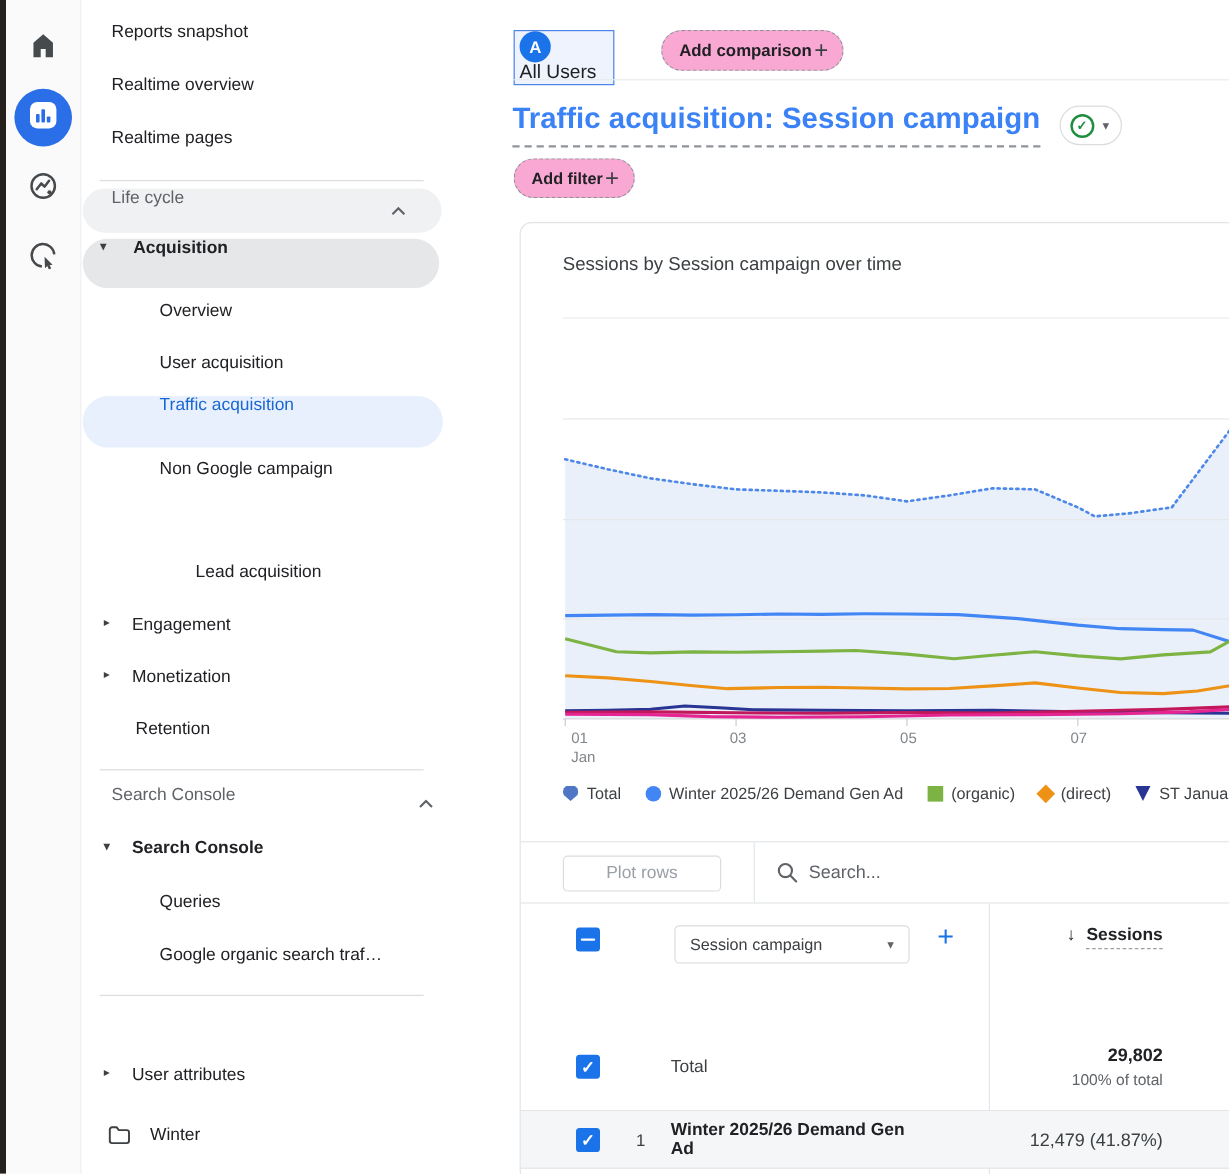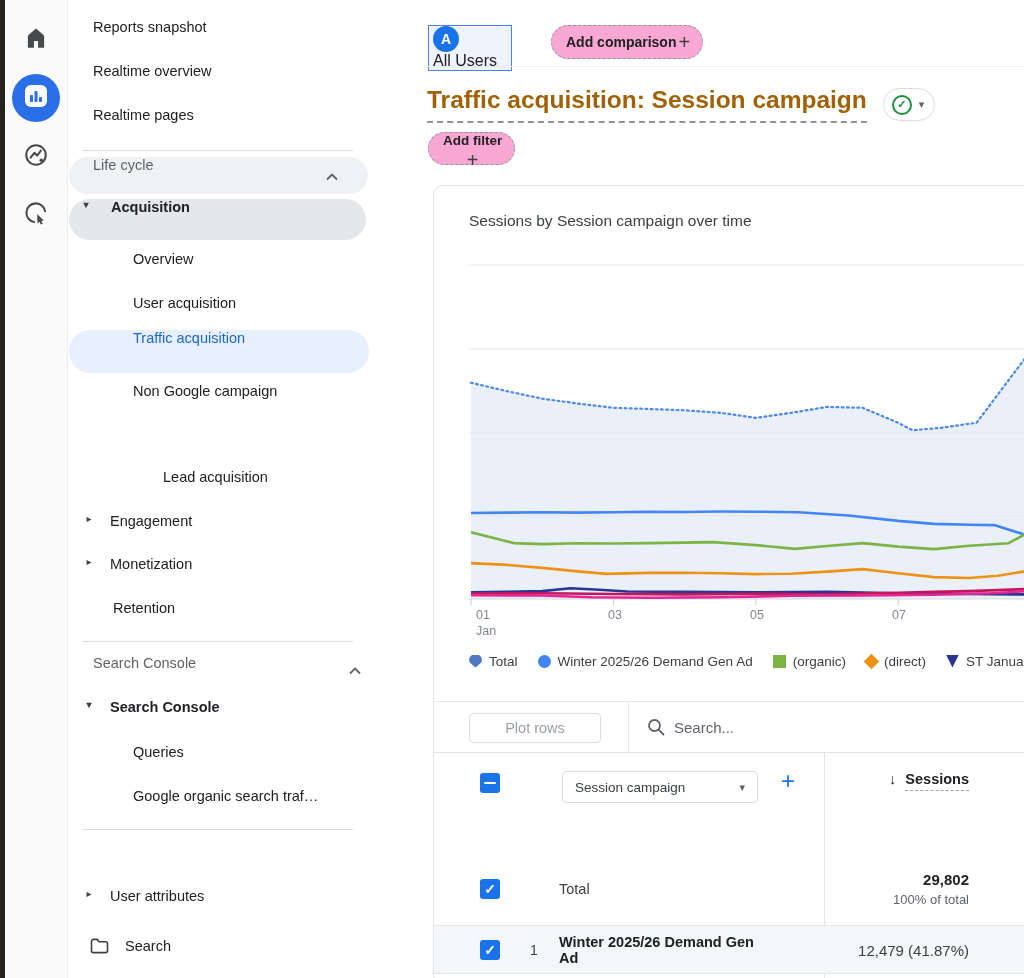--- a/index.html
+++ b/index.html
@@ -27,21 +27,21 @@
   .sel-blue { color:#1967d2; }
 
   
   .chip { display:flex; align-items:center; height:34px; border-radius:17px; font-size:14px; font-weight:bold; color:#202124; cursor:pointer; }
   #all-users-chip { background:#eef3fe; border:1.5px solid #4c84e8; padding:0 14px 0 4px; gap:9px; }
   .avatar-a { width:26px; height:26px; border-radius:50%; background:#1a73e8; color:#fff; font-size:14px; font-weight:bold;
     display:flex; align-items:center; justify-content:center; }
   .dashed-chip { border:1.2px dashed #8d9297; background:#f9a8d4; padding:0 12px 0 14px; gap:2px; }
   .plus-glyph { font-size:20px; font-weight:400; color:#3c4043; line-height:1; }
   #header-divider { left:428px; right:0; top:66px; border-top:1px solid #e8eaed; }
-  #page-title { font-size:24.5px; color:#a16207; border-bottom:2px dashed #8f949a; padding-bottom:7px; }
+  #page-title { font-size:24.5px; color:#3b82f6; border-bottom:2px dashed #8f949a; padding-bottom:7px; }
   #title-status-pill { display:inline-flex; align-items:center; gap:7px; height:33px; padding:0 10px 0 8px;
     border:1px solid #dadce0; border-radius:17px; background:#fff; cursor:pointer; }
   .check-circle { width:20px; height:20px; border:2px solid #1e8e3e; border-radius:50%; color:#1e8e3e;
     font-size:11px; font-weight:bold; display:flex; align-items:center; justify-content:center; }
   .caret { font-size:11px; color:#5f6368; }
 
   
   #card { left:433px; top:185px; width:600px; height:800px; background:#fff;
     border:1px solid #e1e4e8; border-radius:10px; overflow:hidden; }
   #chart-title { left:35px; top:26px; font-size:15.5px; color:#3c4043; }
@@ -200,42 +200,42 @@
   <div class="nav-item" style="left:14px; top:888px; height:26px;">
     <span class="tri">▸</span>
     <span style="margin-left:14px;">User attributes</span>
   </div>
   <div class="nav-item" style="left:22px; top:938px; height:30px;">
     <span style="display:inline-flex;">
       <svg width="19" height="16" viewBox="0 0 20 17" fill="none" stroke="#3c4043" stroke-width="1.7">
           <path d="M1.5 3.5a2 2 0 0 1 2-2h4l2 2.5h7a2 2 0 0 1 2 2v7.5a2 2 0 0 1-2 2h-13a2 2 0 0 1-2-2Z"></path>
         </svg>
     </span>
-    <span style="margin-left:16px;">Search</span>
+    <span style="margin-left:16px;">Winter</span>
   </div>
 </nav>
 
 <div class="abs" id="all-users-chip" style="left:428px; top:25px;">
   <span class="avatar-a">A</span>
   <span>All Users</span>
 </div>
 <div class="abs chip dashed-chip" style="left:551px; top:25px;">
   <span>Add comparison</span>
   <span class="plus-glyph">+</span>
 </div>
 <div class="abs" id="header-divider"></div>
 
 <div class="abs" style="left:427px; top:86px; display:flex; align-items:flex-start; gap:16px;">
   <h1 id="page-title">Traffic acquisition: Session campaign</h1>
   <div id="title-status-pill" style="margin-top:2px;">
     <span class="check-circle">✓</span>
     <span class="caret">▾</span>
   </div>
 </div>
-<div class="abs chip dashed-chip" style="left:428px; top:132px; height:33px;flex-direction:column;">
+<div class="abs chip dashed-chip" style="left:428px; top:132px; height:33px;">
   <span style="font-size:13.5px;">Add filter</span>
   <span class="plus-glyph">+</span>
 </div>
 
 <section class="abs" id="card">
 
   <div class="abs" id="chart-title">Sessions by Session campaign over time</div>
 
   <svg class="abs" id="plot-svg" style="left:35px; top:65px;" width="556" height="390" viewBox="0 0 556 390">
     <g id="area-layer">

